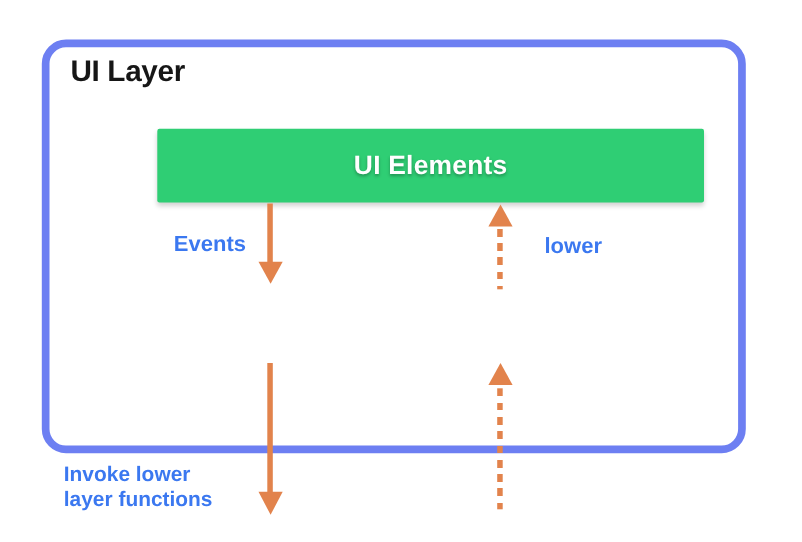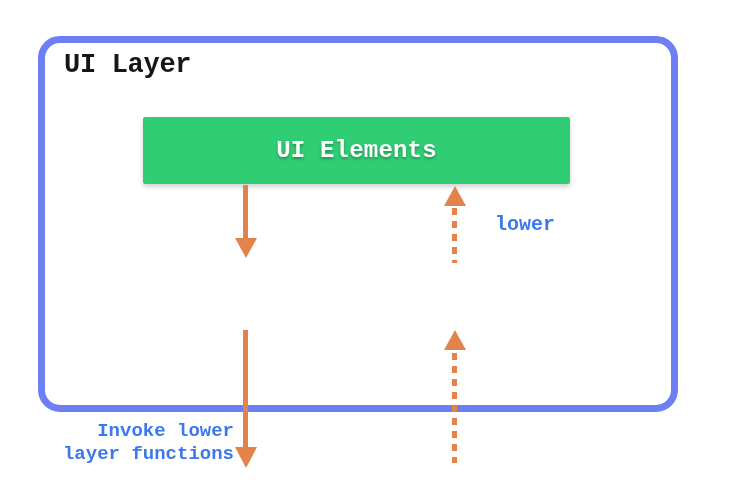--- a/index.html
+++ b/index.html
@@ -5,21 +5,21 @@
   :root {
     --frame-blue: #6d7ff2;
     --green-box: #2fce74;
     --orange-box: #e2824d;
     --arrow-orange: #e2834c;
     --label-blue: #3b78f0;
     --title-color: #161616;
     --box-text: #ffffff;
     --bg: #ffffff;
   }
-  * { margin: 0; padding: 0; box-sizing: border-box; font-family: Liberation Mono, monospace; }
+  * { margin: 0; padding: 0; box-sizing: border-box; }
   html, body { background: var(--bg); }
   body { font-family: "Liberation Sans", sans-serif; }
 
   .stage {
     position: relative;
     width: 729px;
     height: 493px;
     background: var(--bg);
     overflow: hidden;
   }
@@ -41,21 +41,21 @@
     font-size: 27px;
     font-weight: 700;
     letter-spacing: -0.3px;
     color: var(--title-color);
     z-index: 2;
   }
 
   .node {
     position: absolute;
     left: 143px;
-    width: 427px; height: 67px;
+    width: 497px; height: 67px;
     display: flex;
     align-items: center;
     justify-content: center;
     border-radius: 2px;
     box-shadow: 0 3px 5px rgba(0,0,0,0.18);
     z-index: 2;
   }
   .node-green { top: 117px; background: var(--green-box); }
   .node-orange { top: 263px; background: var(--orange-box); }
   .node-label {
@@ -120,21 +120,21 @@
     position: absolute;
     color: var(--label-blue);
     font-weight: 700;
     z-index: 4;
   }
   .lbl-events { left: 158px; top: 211px; font-size: 20px; }
   .lbl-flow   { left: 495px; top: 213px; font-size: 20px; }
   .lbl-invoke {
     left: 58px; top: 420px; width: 176px;
     font-size: 19px; line-height: 23px;
-    text-align: right; white-space: pre-line;
+    text-align: left; white-space: pre-line;
   }
   .lbl-data {
     left: 351px; top: 422px; width: 100px;
     font-size: 19px; line-height: 23px;
     text-align: center; white-space: pre-line;
   }
 </style>
 </head>
 <body>
 
@@ -144,20 +144,21 @@
 
   <div class="layer-title">UI Layer</div>
 
   <div class="node node-green">
     <span class="node-label">UI Elements</span>
   </div>
 
 
   <div class="vline events-line"></div>
   <div class="head-down events-head"></div>
+  <div class="flow-label-text lbl-events">Events</div>
 
   <div class="head-up flow-head"></div>
   <div class="vdash flow-dash"></div>
   <div class="flow-label-text lbl-flow">lower</div>
 
   <div class="vline invoke-line"></div>
   <div class="head-down invoke-head"></div>
   <div class="flow-label-text lbl-invoke">Invoke lower
 layer functions</div>
 

